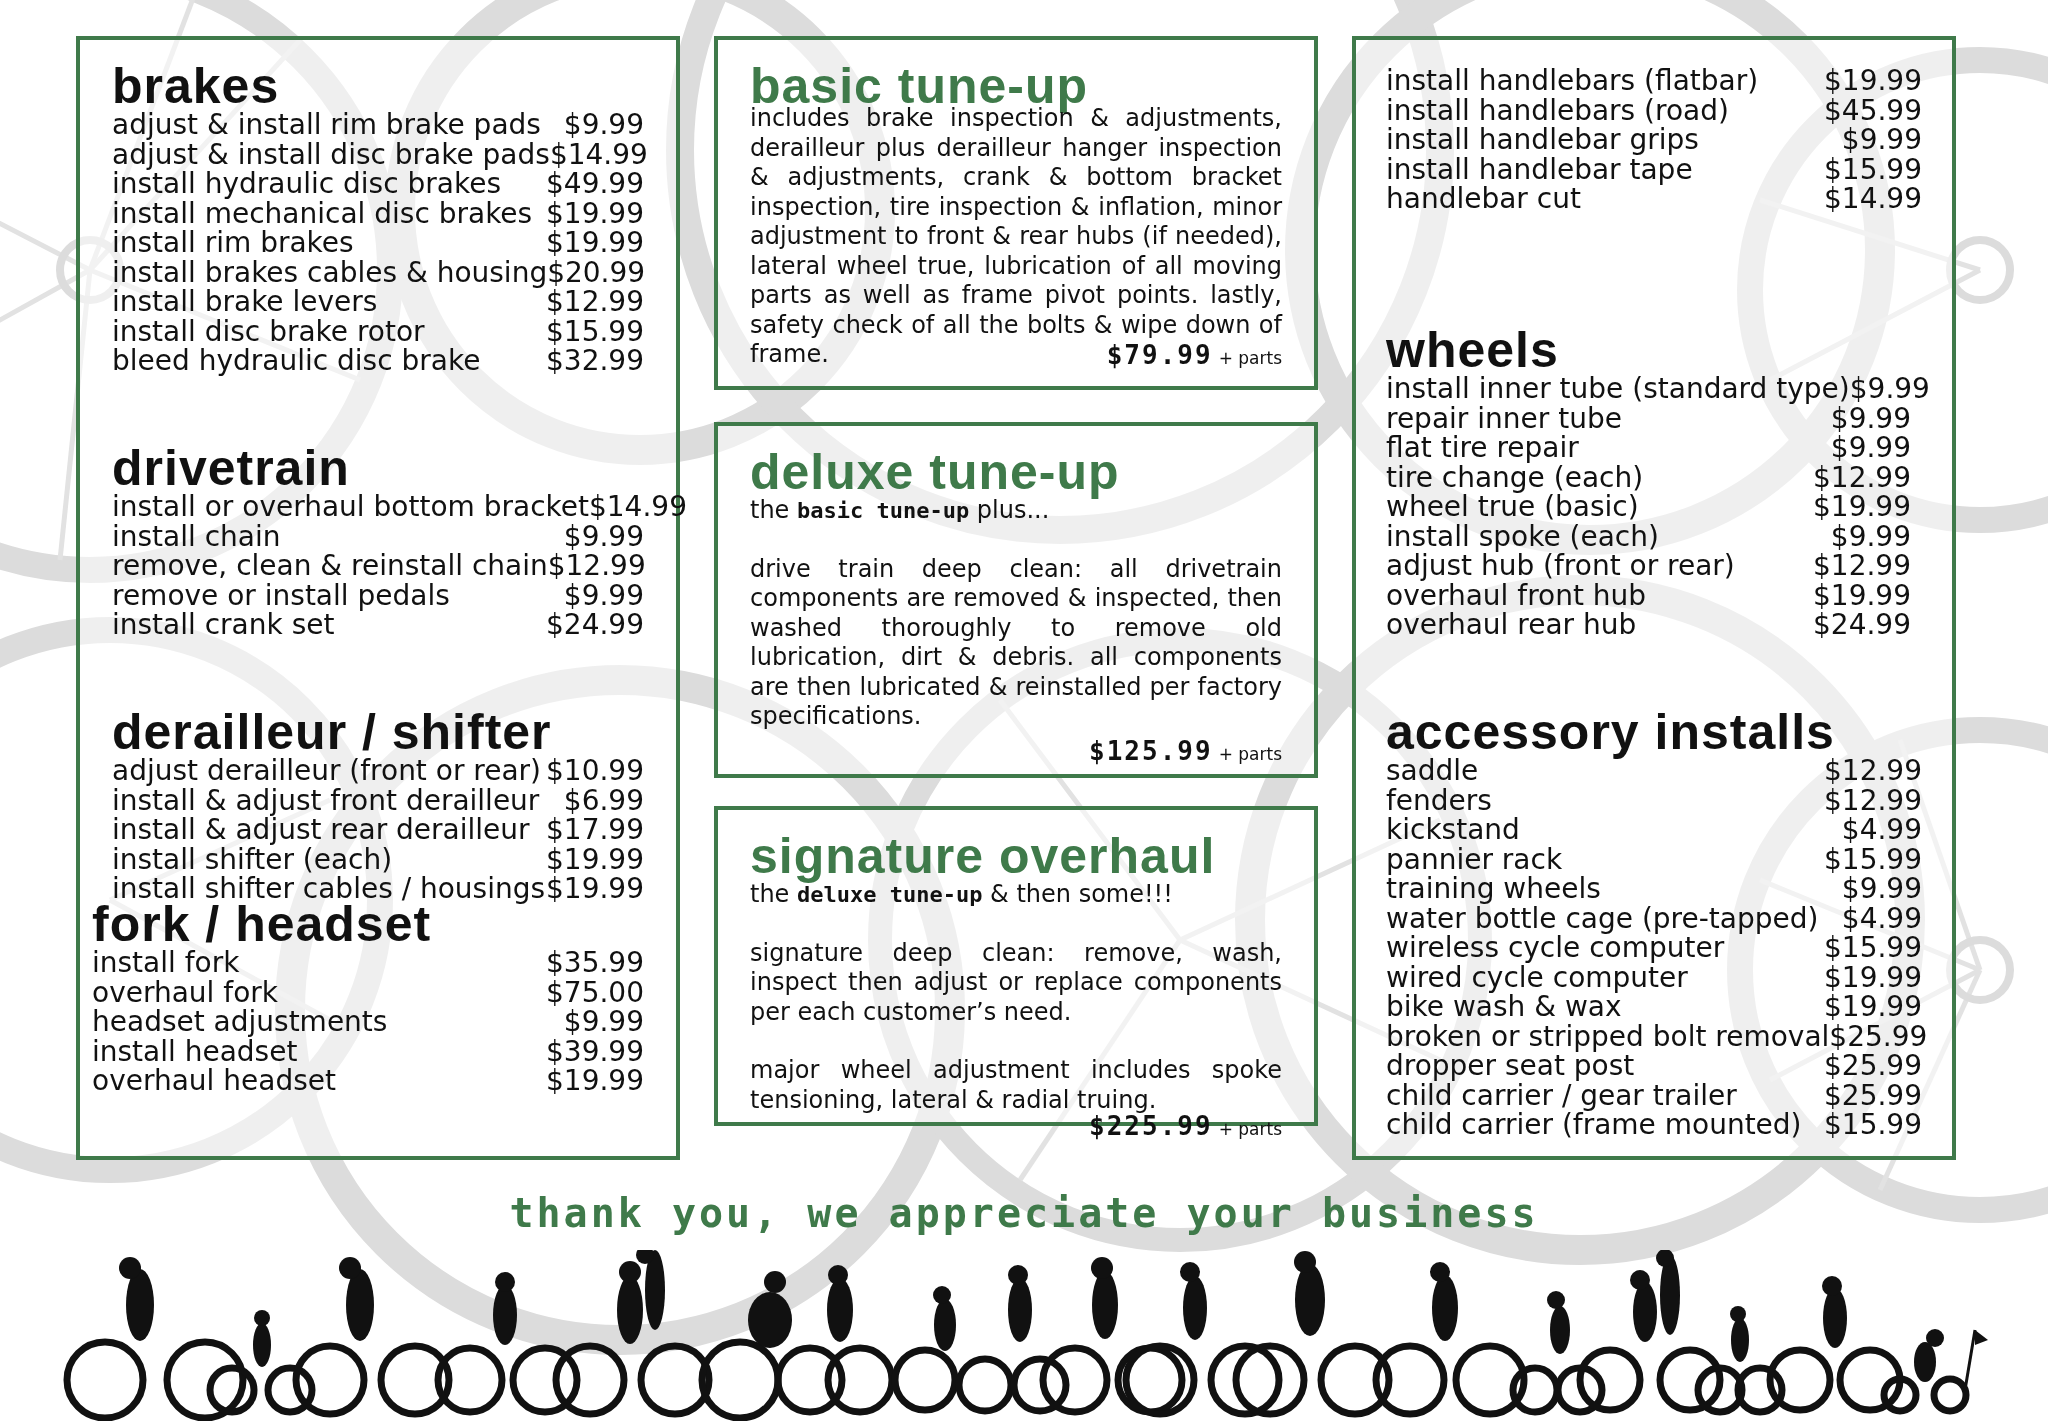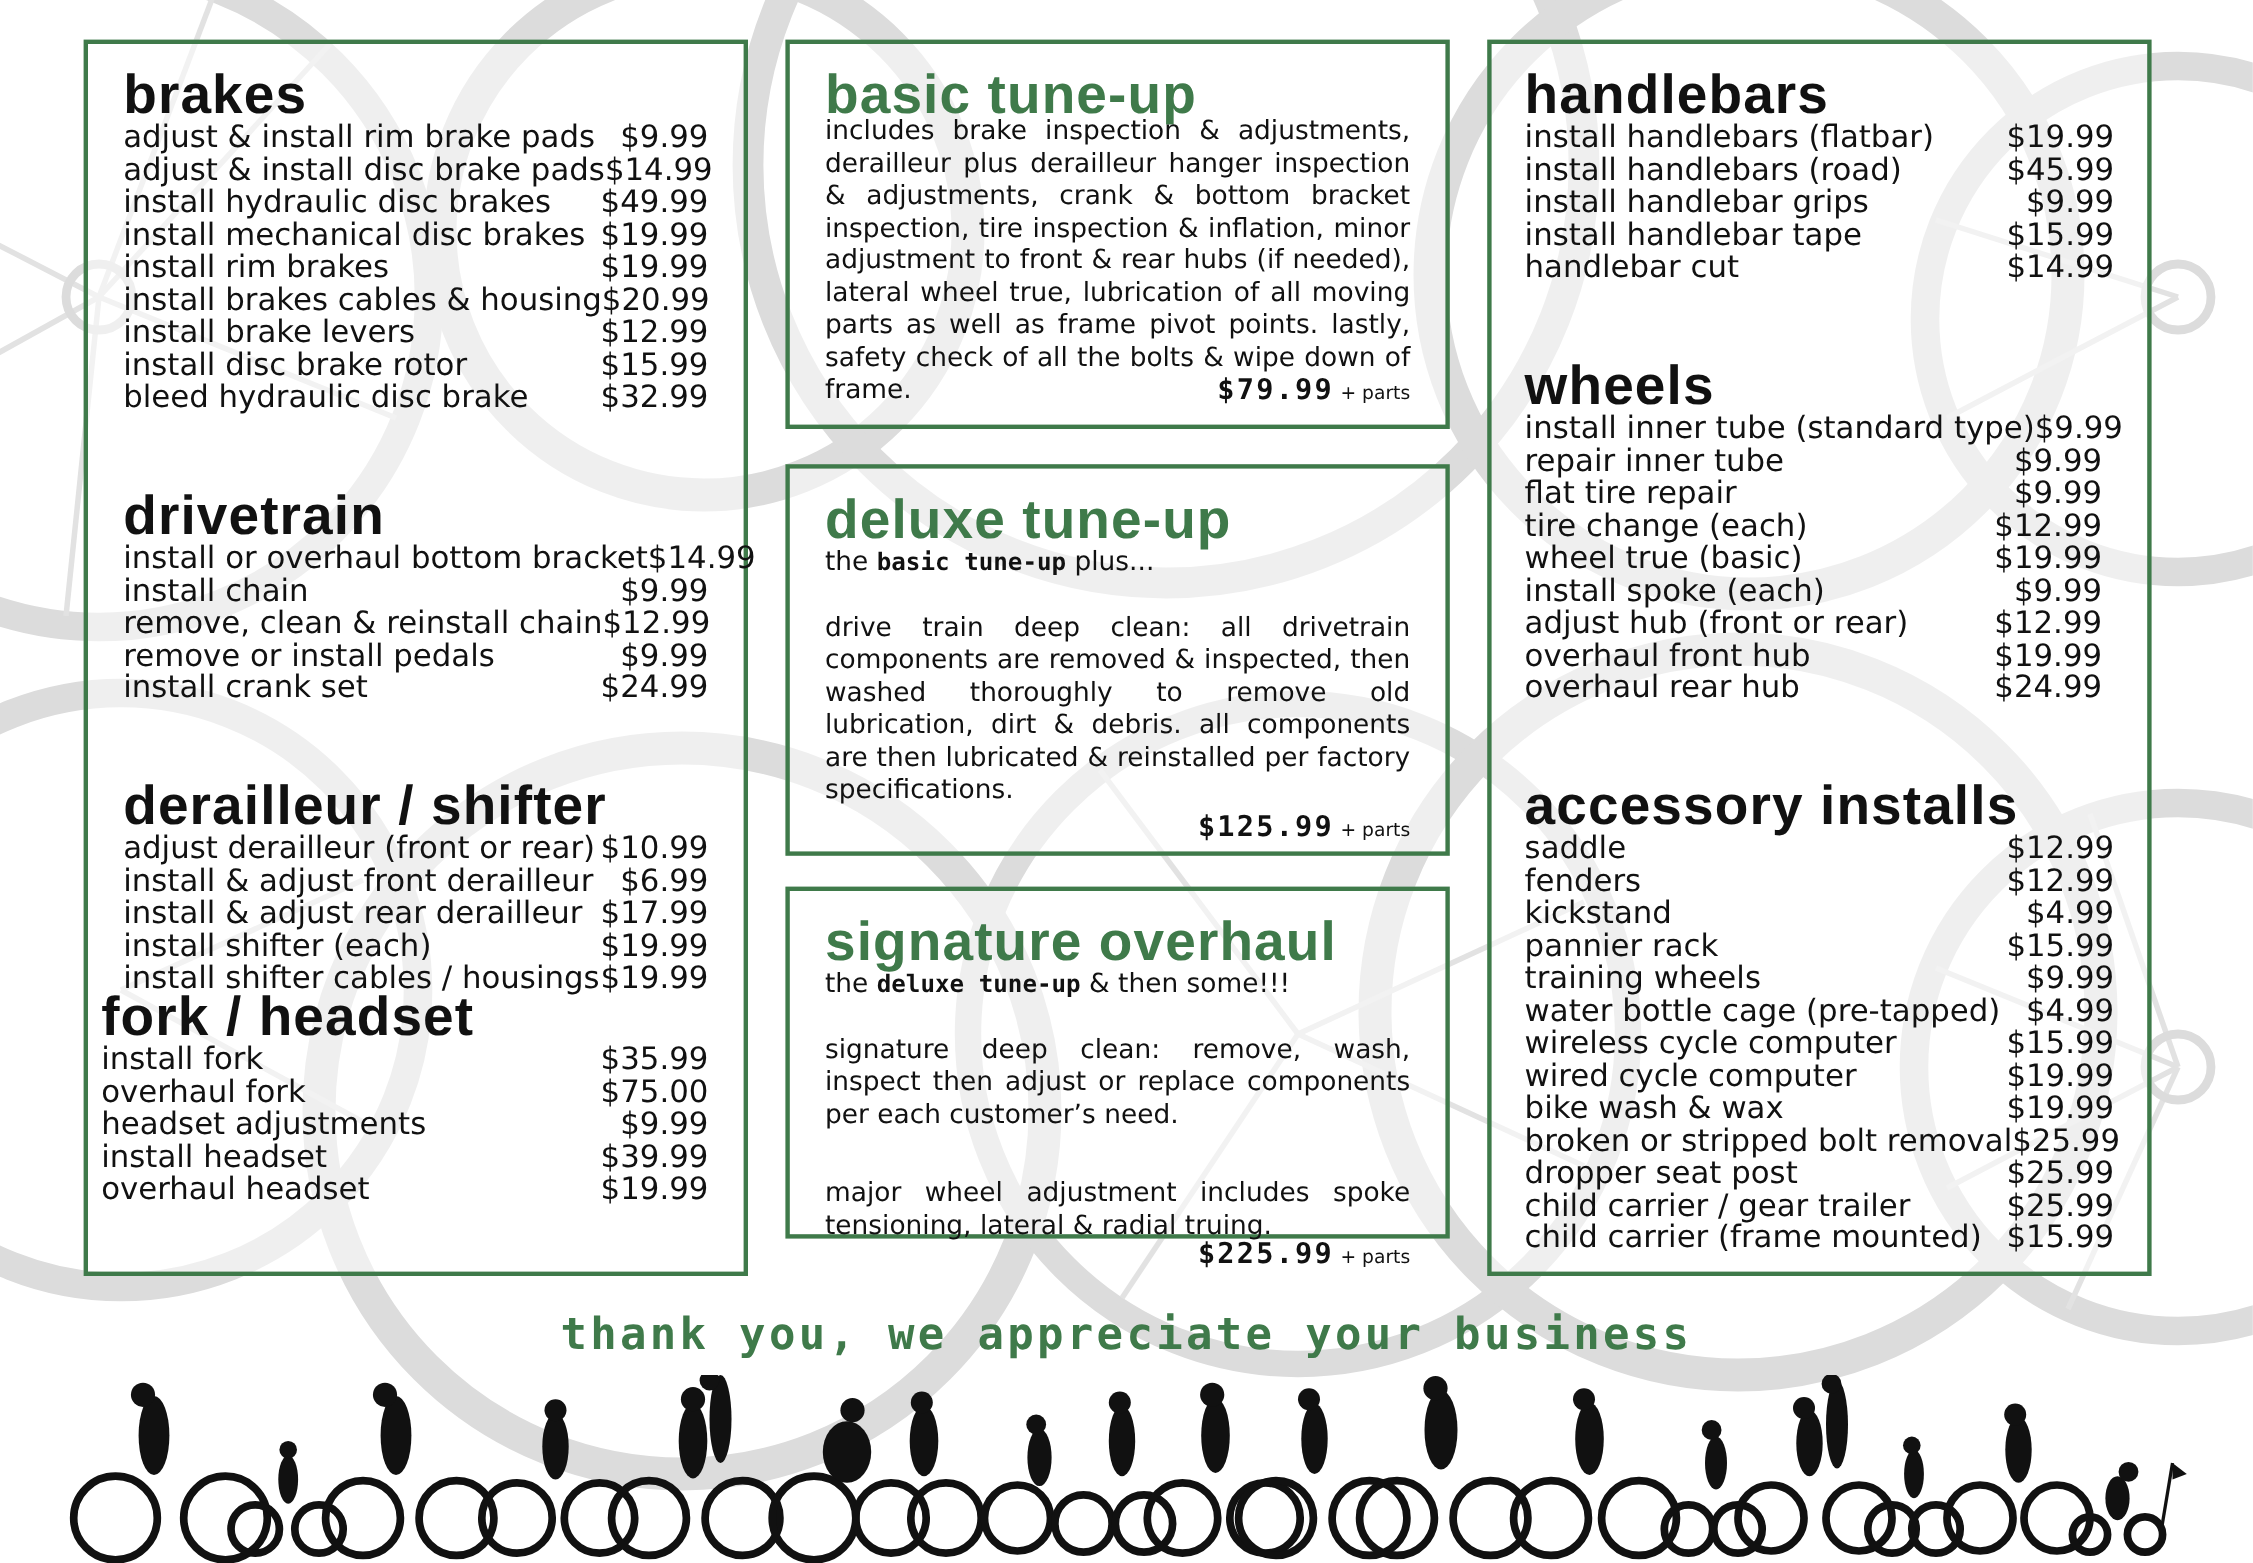--- a/index.html
+++ b/index.html
@@ -229,31 +229,30 @@
   </div>
 </div>
 
 <div class="panel" style="left:714px; top:806px; width:604px; height:320px;">
   <div class="section" style="top:24px;">
     <h2 class="heading green">signature overhaul</h2>
     <p class="para" style="text-align:left; margin-top:2px;">
       <span>the </span><span class="tech">deluxe tune-up</span><span> &amp; then some!!!</span>
     </p>
     <p class="para" style="margin-top:29px;">signature deep clean: remove, wash, inspect then adjust or replace components per each customer’s need.</p>
-    <p class="para" style="margin-top:42px;">major wheel adjustment includes spoke tensioning, lateral &amp; radial truing.</p>
+    <p class="para" style="margin-top:29px;">major wheel adjustment includes spoke tensioning, lateral &amp; radial truing.</p>
     <div class="price-line" style="margin-top:-4px;">
       <span>$225.99</span><span class="parts">+ parts</span>
     </div>
   </div>
 </div>
 
 <div class="panel" style="left:1352px; top:36px; width:604px; height:1124px;">
 
   <div class="section" style="top:24px; padding-left:30px; padding-right:30px;">
-    <h2 class="heading">handlebars</h2>
     <div style="margin-top:2px;">
       <div class="row">
           <span>install handlebars (flatbar)</span>
           <span class="price">$19.99</span>
         </div>
       <div class="row">
           <span>install handlebars (road)</span>
           <span class="price">$45.99</span>
         </div>
       <div class="row">

